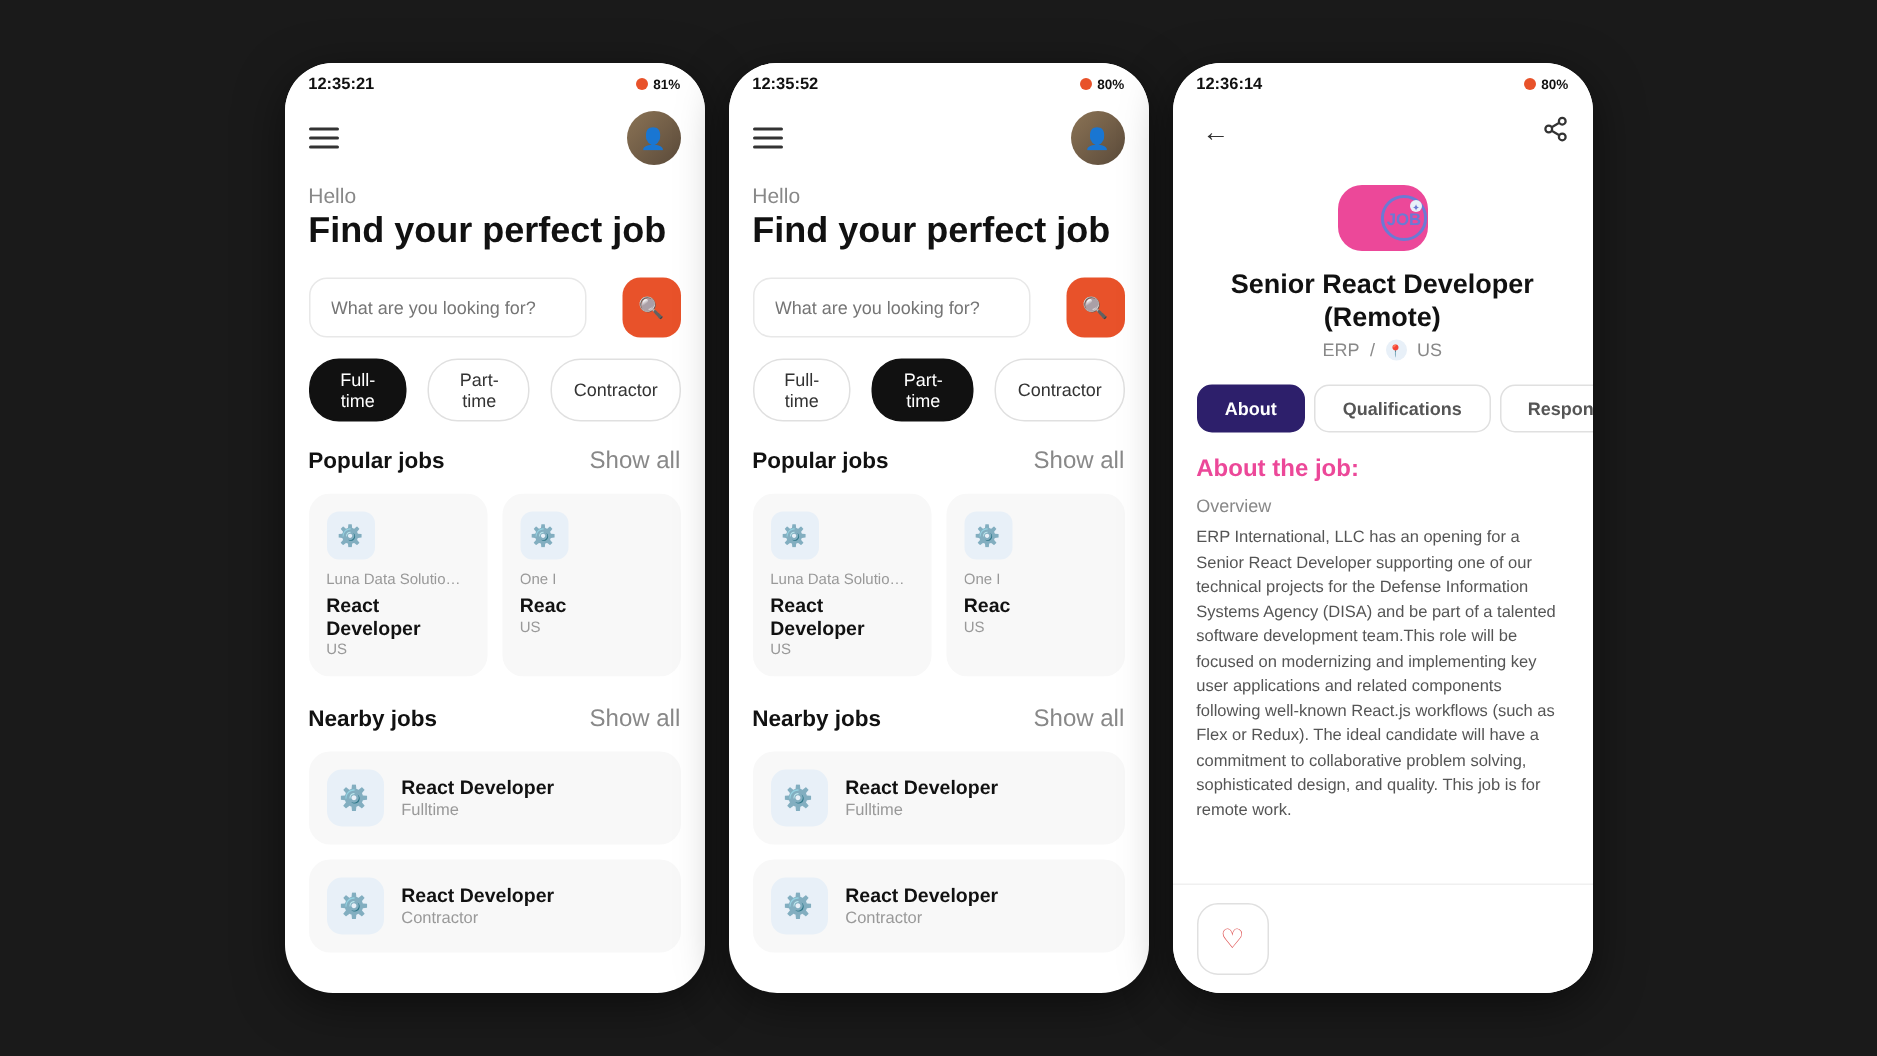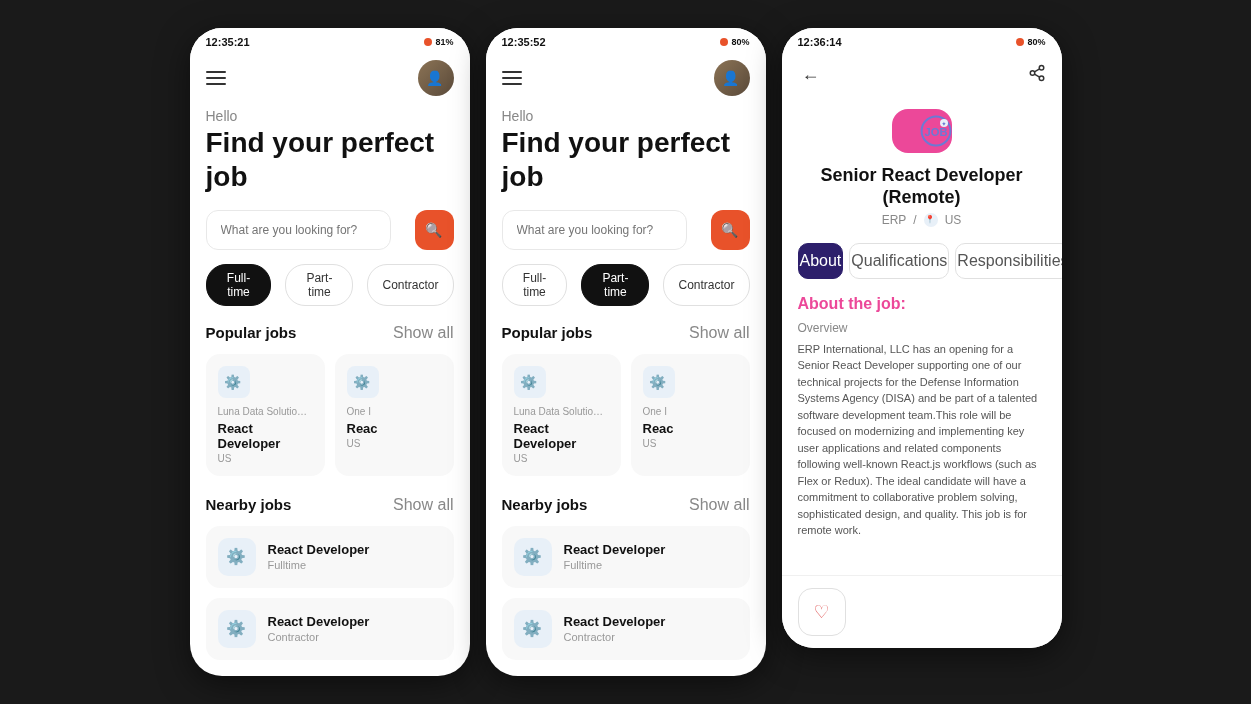--- a/index.html
+++ b/index.html
@@ -91,21 +91,21 @@
       padding: 0 16px;
       flex: 1;
       overflow-y: auto;
     }
     .greeting {
       color: #888;
       font-size: 14px;
       margin-bottom: 2px;
     }
     .headline {
-      font-size: 28px;
+      font-size: 24px;
       font-weight: 700;
       color: #111;
       margin-bottom: 16px;
       line-height: 1.2;
     }
     .search-bar {
       display: flex;
       gap: 24px;
       margin-bottom: 14px;
     }
@@ -291,24 +291,24 @@
       justify-content: center;
       font-size: 8px;
       color: #5a80c4;
     }
     .detail-tabs {
       display: flex;
       gap: 6px;
       margin-bottom: 16px;
     }
     .detail-tab {
-      padding: 8px 1px;
+      padding: 8px 18px;
       border-radius: 10px;
-      font-size: 16px;
-      font-weight: 400;
+      font-size: 12px;
+      font-weight: 700;
       cursor: pointer;
       border: 1.5px solid #e0e0e0;
       background: #fff;
       color: #555;
     }
     .detail-tab.active {
       background: #2d1f6b;
       color: #fff;
       border-color: #2d1f6b;
     }

